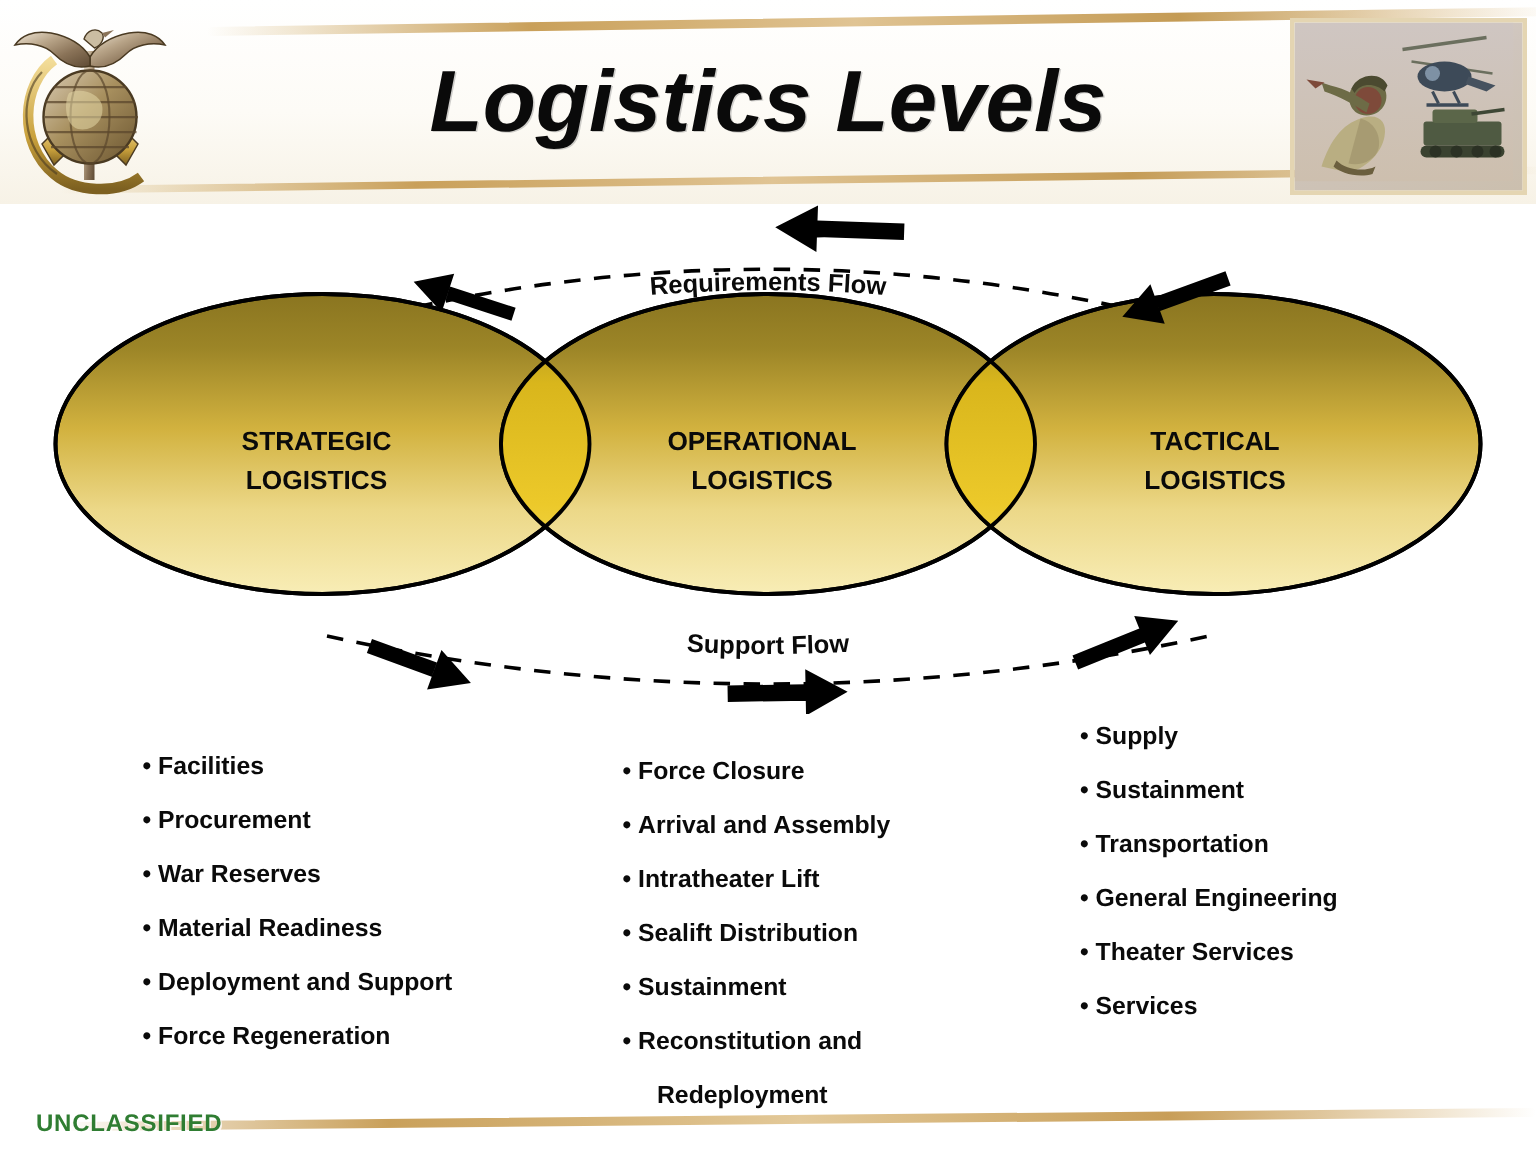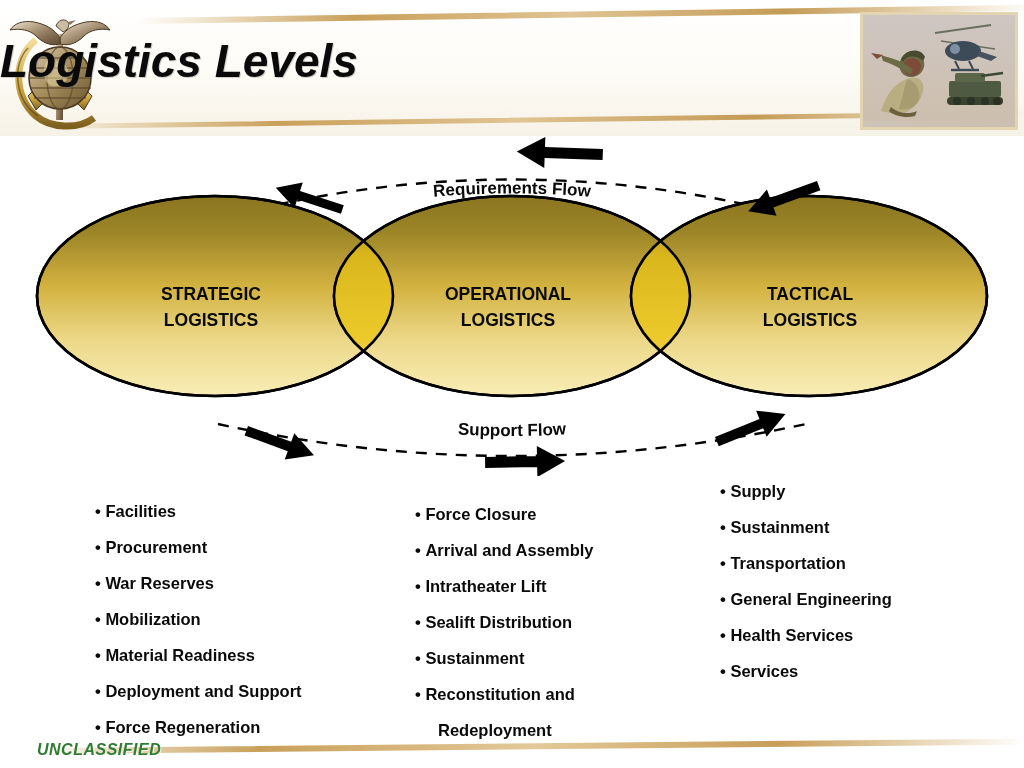--- a/index.html
+++ b/index.html
@@ -50,22 +50,22 @@
   .banner-line.bottom {
     left: 40px; top: 124px; width: 990px;
     transform: rotate(-0.75deg);
     transform-origin: left center;
     height: 5px;
   }
   #page-title {
     position: absolute;
     left: 0; top: 34px;
     width: 1024px;
-    text-align: left;
-    font-size: 46px;
+    text-align: center;
+    font-size: 58px;
     font-weight: bold;
     font-style: italic;
     letter-spacing: 0px;
     color: #0a0a0a;
     text-shadow: 1px 1px 0 rgba(120,120,120,0.35);
   }
   #emblem {
     position: absolute;
     left: 6px; top: 4px;
     width: 108px; height: 130px;
@@ -139,25 +139,23 @@
         rgba(255,255,255,0) 100%);
     transform: rotate(-0.55deg);
     transform-origin: left center;
     border-radius: 3px;
   }
   #classification {
     position: absolute;
     left: 24px; top: 741px;
     font-size: 16px;
     font-weight: bold;
-    font-style: italic;
     letter-spacing: 0.5px;
     color: #2f7d32;
     text-shadow: 1px 1px 0 rgba(255,255,255,0.8);
-    margin-left: 13px;
   }
 </style>
 </head>
 <body>
 
 <div id="header">
   <div class="header-bg"></div>
   <div class="banner-line top"></div>
   <div class="banner-line bottom"></div>
 
@@ -352,38 +350,37 @@
     <text font-family="Liberation Sans, sans-serif" font-size="17" font-weight="bold" fill="#0a0a0a">
       <textPath href="#suppArc" startOffset="50%" text-anchor="middle">Support Flow</textPath>
     </text>
   </svg>
 </div>
 
 <div class="bullet-col" id="col-strategic">
     <div class="bullet-item">Facilities</div>
     <div class="bullet-item">Procurement</div>
     <div class="bullet-item">War Reserves</div>
-    <div class="bullet-item">Mobilization</div>
     <div class="bullet-item">Material Readiness</div>
     <div class="bullet-item">Deployment and Support</div>
     <div class="bullet-item">Force Regeneration</div>
   </div>
 <div class="bullet-col" id="col-operational">
     <div class="bullet-item">Force Closure</div>
     <div class="bullet-item">Arrival and Assembly</div>
     <div class="bullet-item">Intratheater Lift</div>
     <div class="bullet-item">Sealift Distribution</div>
     <div class="bullet-item">Sustainment</div>
     <div class="bullet-item">Reconstitution and<span class="cont">Redeployment</span></div>
   </div>
 <div class="bullet-col" id="col-tactical">
     <div class="bullet-item">Supply</div>
     <div class="bullet-item">Sustainment</div>
     <div class="bullet-item">Transportation</div>
     <div class="bullet-item">General Engineering</div>
-    <div class="bullet-item">Health Services</div>
+    <div class="bullet-item">Theater Services</div>
     <div class="bullet-item">Services</div>
   </div>
 
 <div id="footer">
   <div class="footer-line"></div>
 </div>
 <div id="classification">UNCLASSIFIED</div>
 
 </body></html>

